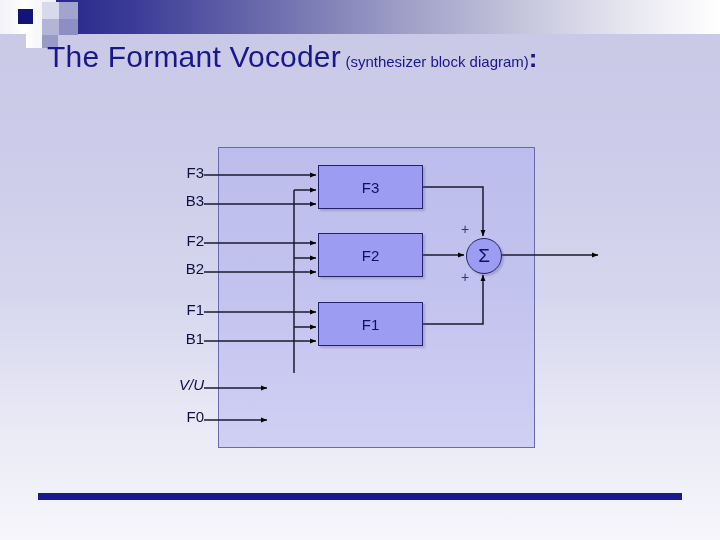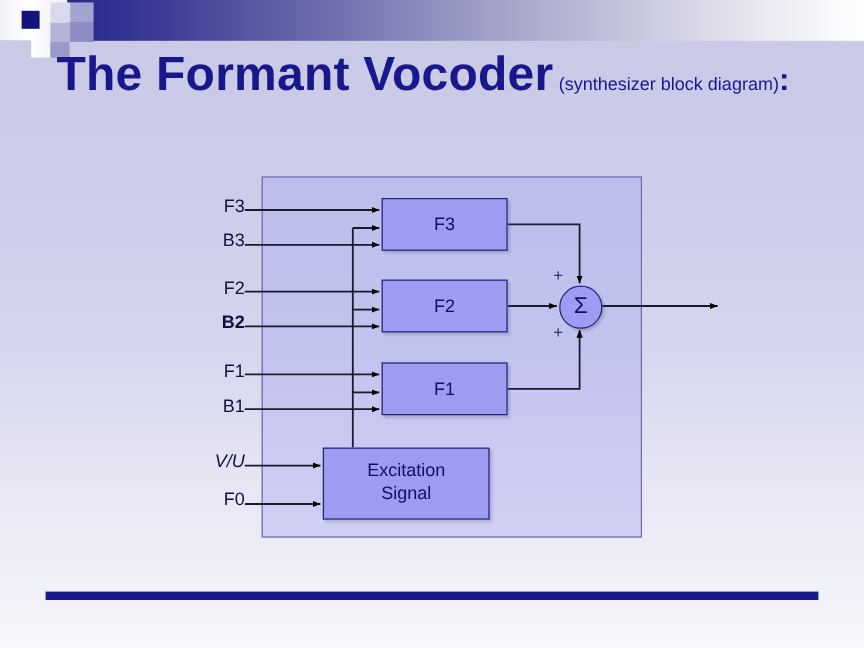--- a/index.html
+++ b/index.html
@@ -30,21 +30,21 @@
   #deco-mid-b{left:59px;top:19px;width:19px;height:16px;background:#8e8ec4;}
   #deco-low{left:42px;top:35px;width:16px;height:13px;background:#9a9ac9;}
   #deco-white-col{left:26px;top:0px;width:16px;height:48px;background:linear-gradient(to right,#ffffff,#f4f4fa);}
   #deco-dark-sq2{left:18px;top:9px;width:15px;height:15px;background:#13137a;}
 
   
   #title{
     position:absolute;left:47px;top:40px;width:650px;
     color:#18188c;white-space:nowrap;
   }
-  #title-main{font-size:40px;letter-spacing:.2px;font-weight:bold;}
+  #title-main{font-size:30px;letter-spacing:.2px;}
   #title-sub{font-size:15px;margin-top:20px;}
   #title-colon{font-size:26px;font-weight:bold;}
 
   
   #diagram{
     position:absolute;left:0;top:14px;width:720px;height:540px;
   }
   #outer-box{
     position:absolute;left:218px;top:133px;width:317px;height:301px;
     background:rgba(170,170,240,0.42);
@@ -75,21 +75,21 @@
   #plus-bot{left:461px;top:255px;}
 
   
   .inlabel{
     position:absolute;color:#101040;font-size:15px;text-align:right;
     width:46px;
   }
   #lbl-f3{left:158px;top:150px;}
   #lbl-b3{left:158px;top:178px;}
   #lbl-f2{left:158px;top:218px;}
-  #lbl-b2{left:158px;top:246px;font-weight:bold;}
+  #lbl-b2{left:158px;top:246px;}
   #lbl-f1{left:158px;top:287px;}
   #lbl-b1{left:158px;top:316px;}
   #lbl-vu{left:158px;top:362px;font-style:italic;}
   #lbl-f0{left:158px;top:394px;text-align:right;}
 
   svg#wires{position:absolute;left:0;top:0;width:720px;height:540px;
     pointer-events:none;}
 
   
   #footer-bar{
@@ -164,24 +164,20 @@
 
     <div class="fbox" id="box-f3">
       <span>F3</span>
     </div>
     <div class="fbox" id="box-f2">
       <span>F2</span>
     </div>
     <div class="fbox" id="box-f1">
       <span>F1</span>
     </div>
-    <div class="fbox" id="box-exc">
-      <span>Excitation</span>
-      <span>Signal</span>
-    </div>
 
     <div id="sum-circle">
       <span>Σ</span>
     </div>
     <span class="plus" id="plus-top">+</span>
     <span class="plus" id="plus-bot">+</span>
 
     <span class="inlabel" id="lbl-f3">F3</span>
     <span class="inlabel" id="lbl-b3">B3</span>
     <span class="inlabel" id="lbl-f2">F2</span>

